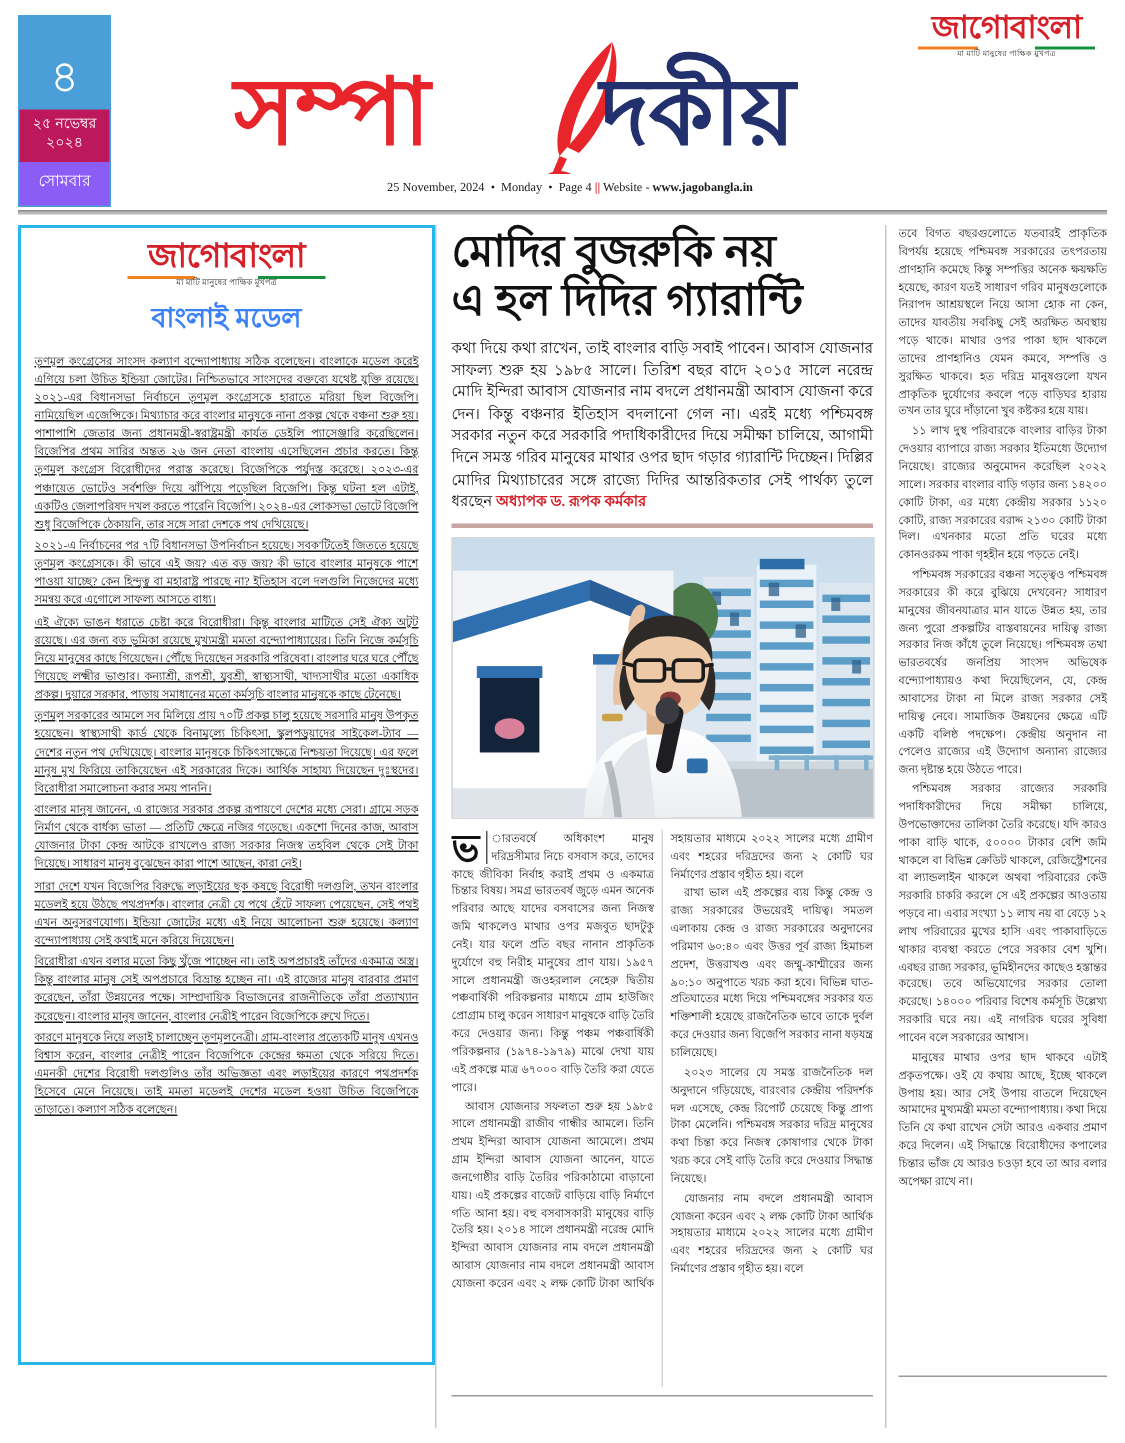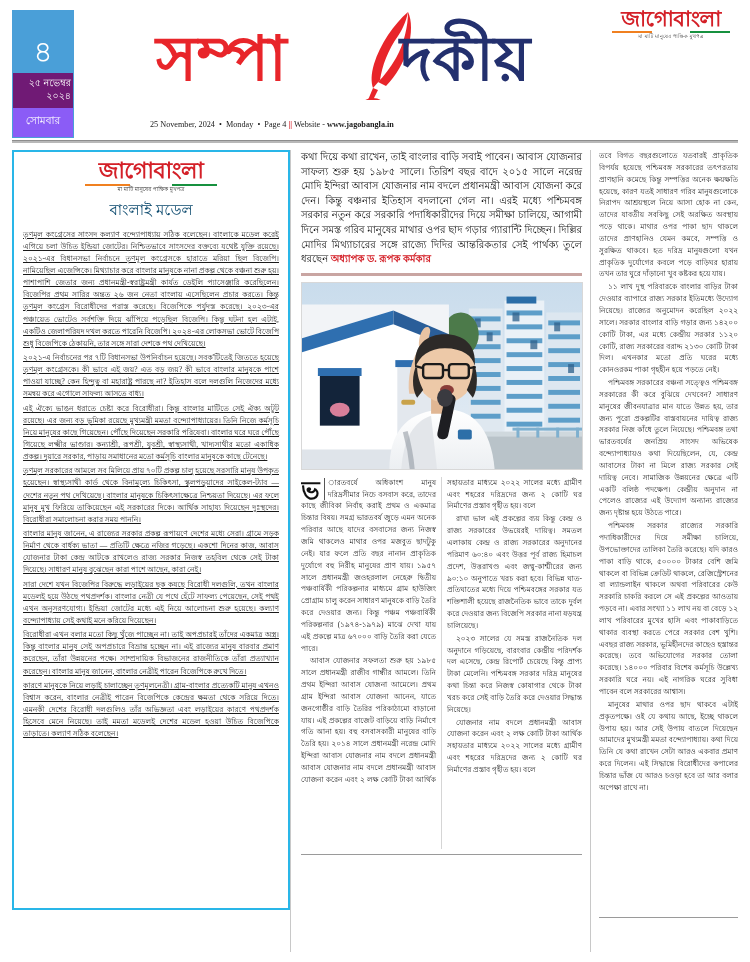--- a/index.html
+++ b/index.html
@@ -43,26 +43,25 @@
   }
   .datebox-num {
     flex: 1 1 auto;
     display: flex; align-items: center; justify-content: center;
     font-size: 30px;
     font-family: "Liberation Sans", sans-serif;
     line-height: 1;
     padding-top: 20px;
   }
   .datebox-date {
-    background: #701a75;
+    background: #be185d;
     font-size: 9.5px;
     line-height: 1.35;
     padding: 4px 2px 5px;
     font-family: "Liberation Sans", sans-serif;
-    text-align: right;
   }
   .datebox-day {
     background: #8b5cf6;
     font-size: 10.5px;
     padding: 5px 2px 7px;
     font-family: "Liberation Sans", sans-serif;
   }
 
   .brandmark {
     position: absolute;
@@ -85,21 +84,21 @@
   }
   .brandmark-tag {
     font-size: 5.2px;
     color: #333;
     letter-spacing: 0.2px;
     font-family: "Liberation Sans", sans-serif;
   }
 
   .sectionlogo {
     position: absolute;
-    left: 150px; top: 8px;
+    left: 150px; top: 24px;
     width: 460px;
     height: 92px;
     display: flex;
     align-items: center;
     justify-content: center;
   }
   .sectionlogo svg { display: block; }
   .sl-red  { fill: #e8252a; }
   .sl-text-red {
     font-family: "Liberation Sans", sans-serif;
@@ -111,20 +110,21 @@
     font-family: "Liberation Sans", sans-serif;
     font-weight: bold;
     font-size: 62px;
     fill: #23306e;
   }
 
   .byline {
     position: absolute;
     left: 150px; top: 120px;
     width: 460px;
+    text-align: center;
     font-size: 8.2px;
     color: #1a1a1a;
     font-family: "Liberation Serif", serif;
   }
   .byline b { font-weight: bold; }
   .byline .pipe { color: #d42028; font-weight: bold; }
 
   .masthead-rule {
     position: absolute;
     left: 12px; right: 12px; top: 140px;
@@ -163,23 +163,23 @@
   }
   .editbox-logo .bm-rule {
     margin: 2px auto 1px; width: 132px; height: 2px;
     background: linear-gradient(to right, #f08020 0 34%, #ffffff 34% 66%, #17913f 66% 100%);
   }
   .editbox-logo .bm-tag {
     font-size: 5.6px; color: #333; font-family: "Liberation Sans", sans-serif;
   }
   .editbox-title {
     text-align: center;
-    font-size: 15px;
-    font-weight: normal;
-    color: #0c4a6e;
+    font-size: 18px;
+    font-weight: bold;
+    color: #3b82f6;
     margin: 5px 0 6px;
     font-family: "Liberation Sans", sans-serif;
   }
   .editbox-body {
     font-size: 7.5px;
     line-height: 1.62;
     text-align: justify;
     text-justify: inter-word;
     color: #1a1a1a;
     hyphens: auto;
@@ -341,20 +341,24 @@
           <p>বাংলার মানুষ জানেন, এ রাজ্যের সরকার প্রকল্প রূপায়ণে দেশের মধ্যে সেরা। গ্রামে সড়ক নির্মাণ থেকে বার্ধক্য ভাতা — প্রতিটি ক্ষেত্রে নজির গড়েছে। একশো দিনের কাজ, আবাস যোজনার টাকা কেন্দ্র আটকে রাখলেও রাজ্য সরকার নিজস্ব তহবিল থেকে সেই টাকা দিয়েছে। সাধারণ মানুষ বুঝেছেন কারা পাশে আছেন, কারা নেই।</p>
           <p>সারা দেশে যখন বিজেপির বিরুদ্ধে লড়াইয়ের ছক কষছে বিরোধী দলগুলি, তখন বাংলার মডেলই হয়ে উঠছে পথপ্রদর্শক। বাংলার নেত্রী যে পথে হেঁটে সাফল্য পেয়েছেন, সেই পথই এখন অনুসরণযোগ্য। ইন্ডিয়া জোটের মধ্যে এই নিয়ে আলোচনা শুরু হয়েছে। কল্যাণ বন্দ্যোপাধ্যায় সেই কথাই মনে করিয়ে দিয়েছেন।</p>
           <p>বিরোধীরা এখন বলার মতো কিছু খুঁজে পাচ্ছেন না। তাই অপপ্রচারই তাঁদের একমাত্র অস্ত্র। কিন্তু বাংলার মানুষ সেই অপপ্রচারে বিভ্রান্ত হচ্ছেন না। এই রাজ্যের মানুষ বারবার প্রমাণ করেছেন, তাঁরা উন্নয়নের পক্ষে। সাম্প্রদায়িক বিভাজনের রাজনীতিকে তাঁরা প্রত্যাখ্যান করেছেন। বাংলার মানুষ জানেন, বাংলার নেত্রীই পারেন বিজেপিকে রুখে দিতে।</p>
           <p>কারণে মানুষকে নিয়ে লড়াই চালাচ্ছেন তৃণমূলনেত্রী। গ্রাম-বাংলার প্রত্যেকটি মানুষ এখনও বিশ্বাস করেন, বাংলার নেত্রীই পারেন বিজেপিকে কেন্দ্রের ক্ষমতা থেকে সরিয়ে দিতে। এমনকী দেশের বিরোধী দলগুলিও তাঁর অভিজ্ঞতা এবং লড়াইয়ের কারণে পথপ্রদর্শক হিসেবে মেনে নিয়েছে। তাই মমতা মডেলই দেশের মডেল হওয়া উচিত বিজেপিকে তাড়াতে। কল্যাণ সঠিক বলেছেন।</p>
         </div>
       </div>
     </div>
 
     <div class="col-main">
 
+      <div class="headline">
+        <div>মোদির বুজরুকি নয়</div>
+        <div>এ হল দিদির গ্যারান্টি</div>
+      </div>
 
       <div class="standfirst">
         <span>কথা দিয়ে কথা রাখেন, তাই বাংলার বাড়ি সবাই পাবেন। আবাস যোজনার সাফল্য শুরু হয় ১৯৮৫ সালে। তিরিশ বছর বাদে ২০১৫ সালে নরেন্দ্র মোদি ইন্দিরা আবাস যোজনার নাম বদলে প্রধানমন্ত্রী আবাস যোজনা করে দেন। কিন্তু বঞ্চনার ইতিহাস বদলানো গেল না। এরই মধ্যে পশ্চিমবঙ্গ সরকার নতুন করে সরকারি পদাধিকারীদের দিয়ে সমীক্ষা চালিয়ে, আগামী দিনে সমস্ত গরিব মানুষের মাথার ওপর ছাদ গড়ার গ্যারান্টি দিচ্ছেন। দিল্লির মোদির মিথ্যাচারের সঙ্গে রাজ্যে দিদির আন্তরিকতার সেই পার্থক্য তুলে ধরছেন </span><span class="author">অধ্যাপক ড. রূপক কর্মকার</span>
       </div>
 
       <div class="sf-rule"></div>
 
       <div class="photo">
         <svg viewBox="0 0 282 188" preserveAspectRatio="xMidYMid slice" aria-hidden="true">
           <defs>

